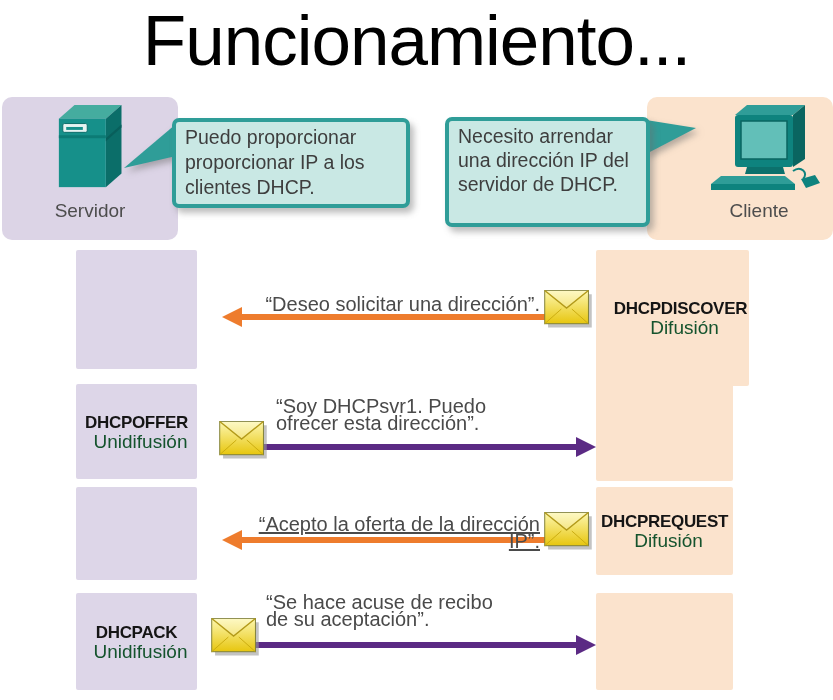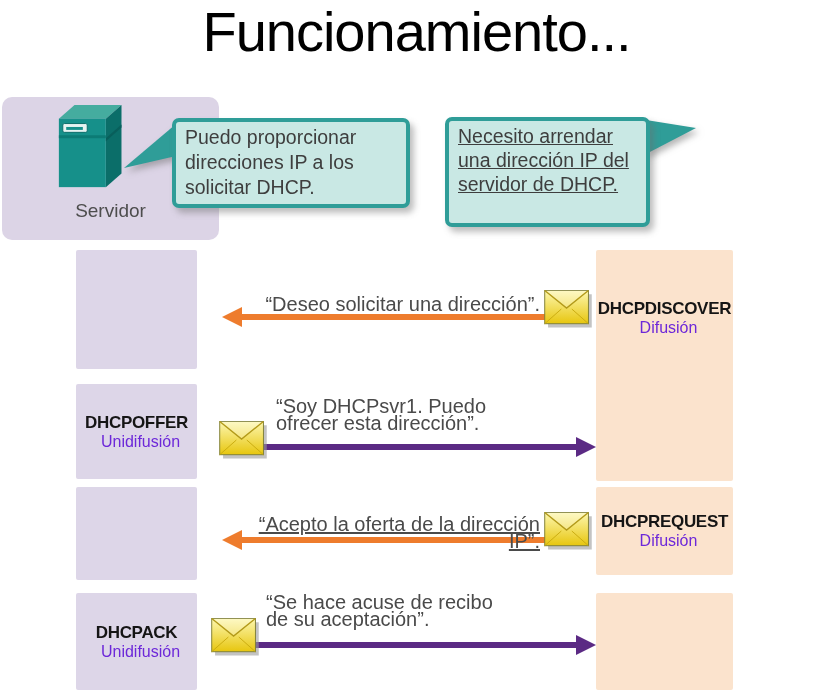--- a/index.html
+++ b/index.html
@@ -3,52 +3,52 @@
 <meta charset="utf-8">
 <style>
   html,body{margin:0;padding:0;background:#ffffff;}
   #stage{
     position:relative;width:833px;height:700px;background:#ffffff;overflow:hidden;
     font-family:"Liberation Sans","DejaVu Sans",sans-serif;
   }
   
   .title{
     position:absolute;top:0;left:0;width:100%;text-align:center;
-    font-size:56px;font-weight:400;color:#000;letter-spacing:-1px;line-height:1.15;margin:0;
+    font-size:71px;font-weight:400;color:#000;letter-spacing:-1px;line-height:1.15;margin:0;
   }
   
-  .panel{position:absolute;border-radius:10px;padding-left:41px;}
+  .panel{position:absolute;border-radius:10px;}
   .panel-server{left:2px;top:97px;width:176px;height:143px;background:#dcd4e6;}
   .panel-client{left:647px;top:97px;width:186px;height:143px;background:#fbe3cd;}
   .panel-label{
     position:absolute;bottom:18px;left:0;right:0;text-align:center;
     font-size:19px;color:#4d4d4d;
   }
   .panel-client .panel-label{left:38px;}
   .actor-svg{position:absolute;top:6px;}
   .server-svg{left:54px;width:84px;height:90px;}
   .client-svg{left:58px;width:116px;height:90px;}
   
   .bubble{
     position:absolute;box-sizing:border-box;background:#c9e8e4;border:4px solid #2f9d98;
     border-radius:7px;padding:3px 9px;font-size:19.5px;line-height:25px;color:#3e3e3e;
     box-shadow:4px 5px 6px rgba(110,110,110,.45);z-index:5;
   }
   .bubble-server{left:172px;top:118px;width:238px;height:90px;}
-  .bubble-client{left:445px;top:117px;width:205px;height:110px;line-height:24px;text-decoration:underline;}
+  .bubble-client{left:445px;top:117px;width:205px;height:110px;line-height:24px;}
   .tail{position:absolute;z-index:4;filter:drop-shadow(3px 4px 3px rgba(110,110,110,.5));}
   .tail-left{left:124px;top:122px;width:52px;height:52px;}
   .tail-right{left:646px;top:116px;width:52px;height:44px;}
   
   .seq-box{position:absolute;border-radius:2px;z-index:1;display:flex;flex-direction:column;
     align-items:center;justify-content:center;text-align:center;}
   .seq-left{left:76px;width:121px;background:#ddd6e8;}
   .seq-right{left:596px;width:137px;background:#fbe3cd;}
   .proto{font-size:17px;font-weight:bold;color:#151515;letter-spacing:-0.3px;line-height:19px;}
-  .cast{font-size:16px;color:#6d28d9;line-height:19px;margin-left:8px;}
+  .cast{font-size:19px;color:#14532d;line-height:19px;margin-left:8px;}
   
   .arrow-line{position:absolute;height:6px;z-index:2;}
   .arrow-head{position:absolute;width:0;height:0;z-index:2;
     border-top:10px solid transparent;border-bottom:10px solid transparent;}
   .head-left{border-right-width:20px;border-right-style:solid;}
   .head-right{border-left-width:20px;border-left-style:solid;}
   
   .envelope{position:absolute;width:48px;height:38px;z-index:3;}
   
   .quote{position:absolute;font-size:20px;line-height:17px;color:#4a4a4a;z-index:4;}
@@ -76,37 +76,51 @@
       <polygon points="50,16 66,2 66,72 50,86" fill="#0b6e69"></polygon>
       <rect x="2" y="16" width="48" height="70" fill="#16908a"></rect>
       <rect x="2" y="33" width="48" height="3" fill="#0c7b75"></rect>
       <polygon points="50,36 66,22 66,25 50,39" fill="#085f5b"></polygon>
       <rect x="6" y="21" width="25" height="9" rx="1.5" fill="#e6f3f1" stroke="#0b6e69" stroke-width="1"></rect>
       <rect x="9.5" y="24.5" width="17" height="3" fill="#16908a"></rect>
     </svg>
     <div class="panel-label">Servidor</div>
   </div>
 
+  <div class="panel panel-client">
+    <svg class="actor-svg client-svg" viewBox="0 0 116 90">
+      <path d="M98,76 C104,70 96,62 88,68" fill="none" stroke="#0e837e" stroke-width="2"></path>
+      <polygon points="30,12 42,2 100,2 88,12" fill="#2f9d98"></polygon>
+      <polygon points="88,12 100,2 100,56 88,64" fill="#0a6560"></polygon>
+      <rect x="30" y="12" width="58" height="52" rx="3" fill="#0e837e"></rect>
+      <rect x="36" y="18" width="46" height="38" fill="#62bfb8" stroke="#0a6560" stroke-width="1.5"></rect>
+      <polygon points="42,64 78,64 80,71 40,71" fill="#0c716c"></polygon>
+      <polygon points="16,73 80,73 90,81 6,81" fill="#2f9d98"></polygon>
+      <rect x="6" y="81" width="84" height="6" fill="#0e837e"></rect>
+      <polygon points="96,76 110,72 115,80 101,85" fill="#0e837e"></polygon>
+    </svg>
+    <div class="panel-label">Cliente</div>
+  </div>
 
   <svg class="tail tail-left" viewBox="0 0 52 52">
     <polygon points="52,2 0,46 52,34" fill="#2f9d98"></polygon>
   </svg>
   <div class="bubble bubble-server">
-    <span>Puedo proporcionar direcciones IP a los solicitar DHCP.</span>
+    <span>Puedo proporcionar proporcionar IP a los clientes DHCP.</span>
   </div>
 
   <svg class="tail tail-right" viewBox="0 0 52 44">
     <polygon points="0,4 50,12 0,38" fill="#2f9d98"></polygon>
   </svg>
   <div class="bubble bubble-client">
     <span>Necesito arrendar una dirección IP del servidor de DHCP.</span>
   </div>
 
   <div class="seq-box seq-left" style="top:250px;height:119px;"></div>
-  <div class="seq-box seq-right" style="top:250px;height:136px;">
+  <div class="seq-box seq-right" style="top:250px;height:136px;padding-left:16px;">
     <div class="proto">DHCPDISCOVER</div>
     <div class="cast">Difusión</div>
   </div>
   <div class="arrow-line" style="left: 240px; top: 314px; width: 322px; background-color: rgb(238, 124, 45);"></div>
   <div class="arrow-head head-left" style="left: 222px; top: 307px; border-right-color: rgb(238, 124, 45);"></div>
   <svg class="envelope" style="left:544px;top:290px;" viewBox="0 0 50 40">
     <rect x="4" y="4.5" width="46" height="35" fill="#9b9b9b" opacity="0.6"></rect>
     <rect x="0.5" y="0.5" width="46" height="35" fill="url(#envGrad)" stroke="#7d7d35"></rect>
     <polygon points="0.5,0.5 46.5,0.5 23.5,19" fill="#ffffff" opacity="0.25"></polygon>
     <polyline points="0.5,0.5 23.5,19 46.5,0.5" fill="none" stroke="#b39a1a" stroke-width="1.4"></polyline>

